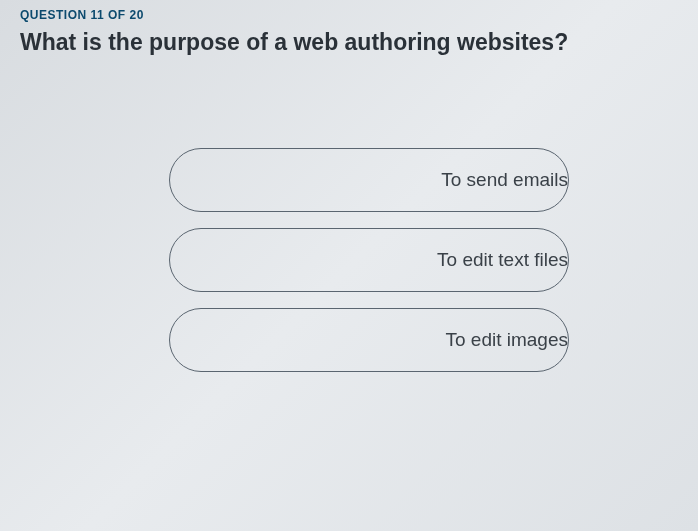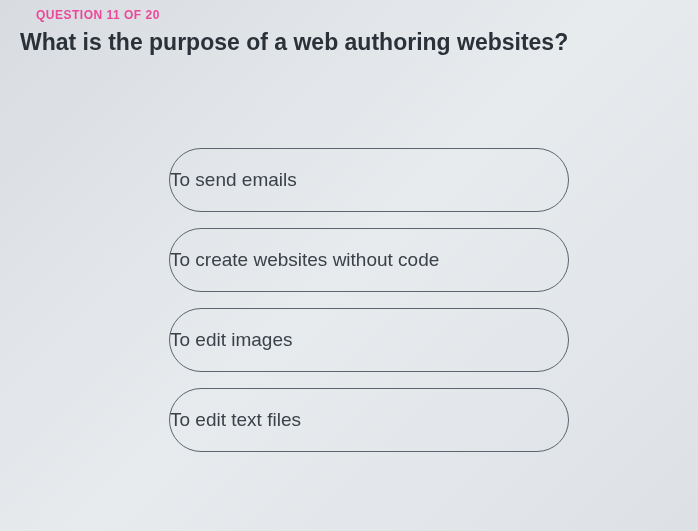--- a/index.html
+++ b/index.html
@@ -12,25 +12,24 @@
       height: 531px;
       background: linear-gradient(135deg, #d8dce0 0%, #e8ebee 50%, #dde1e5 100%);
       font-family: -apple-system, BlinkMacSystemFont, "Segoe UI", Arial, sans-serif;
       padding: 8px 20px 0 20px;
       overflow: hidden;
       position: relative;
     }
     .question-counter {
       font-size: 12px;
       font-weight: 700;
-      color: #ec4899;
+      color: #0c4a6e;
       letter-spacing: 0.5px;
       text-transform: uppercase;
       margin-bottom: 6px;
-      margin-left: 16px;
     }
     .question-text {
       font-size: 23px;
       font-weight: 700;
       color: #2a3138;
       margin-bottom: 90px;
       line-height: 1.3;
     }
     .options-container {
       display: flex;
@@ -40,39 +39,36 @@
       padding-left: 40px;
     }
     .option-button {
       width: 400px;
       height: 64px;
       border: 1.5px solid #5a6570;
       border-radius: 32px;
       background: transparent;
       display: flex;
       align-items: center;
-      justify-content: flex-start;
+      justify-content: flex-end;
       cursor: pointer;
       font-size: 19px;
       color: #3a4148;
       font-family: inherit;
     }
   </style>
 </head>
 <body>
 
 <div class="question-counter">QUESTION 11 OF 20</div>
 <div class="question-text">What is the purpose of a web authoring websites?</div>
 
 <div class="options-container">
   <button class="option-button">
     <span>To send emails</span>
   </button>
   <button class="option-button">
-    <span>To create websites without code</span>
+    <span>To edit text files</span>
   </button>
   <button class="option-button">
     <span>To edit images</span>
   </button>
-  <button class="option-button">
-    <span>To edit text files</span>
-  </button>
 </div>
 
 </body></html>

